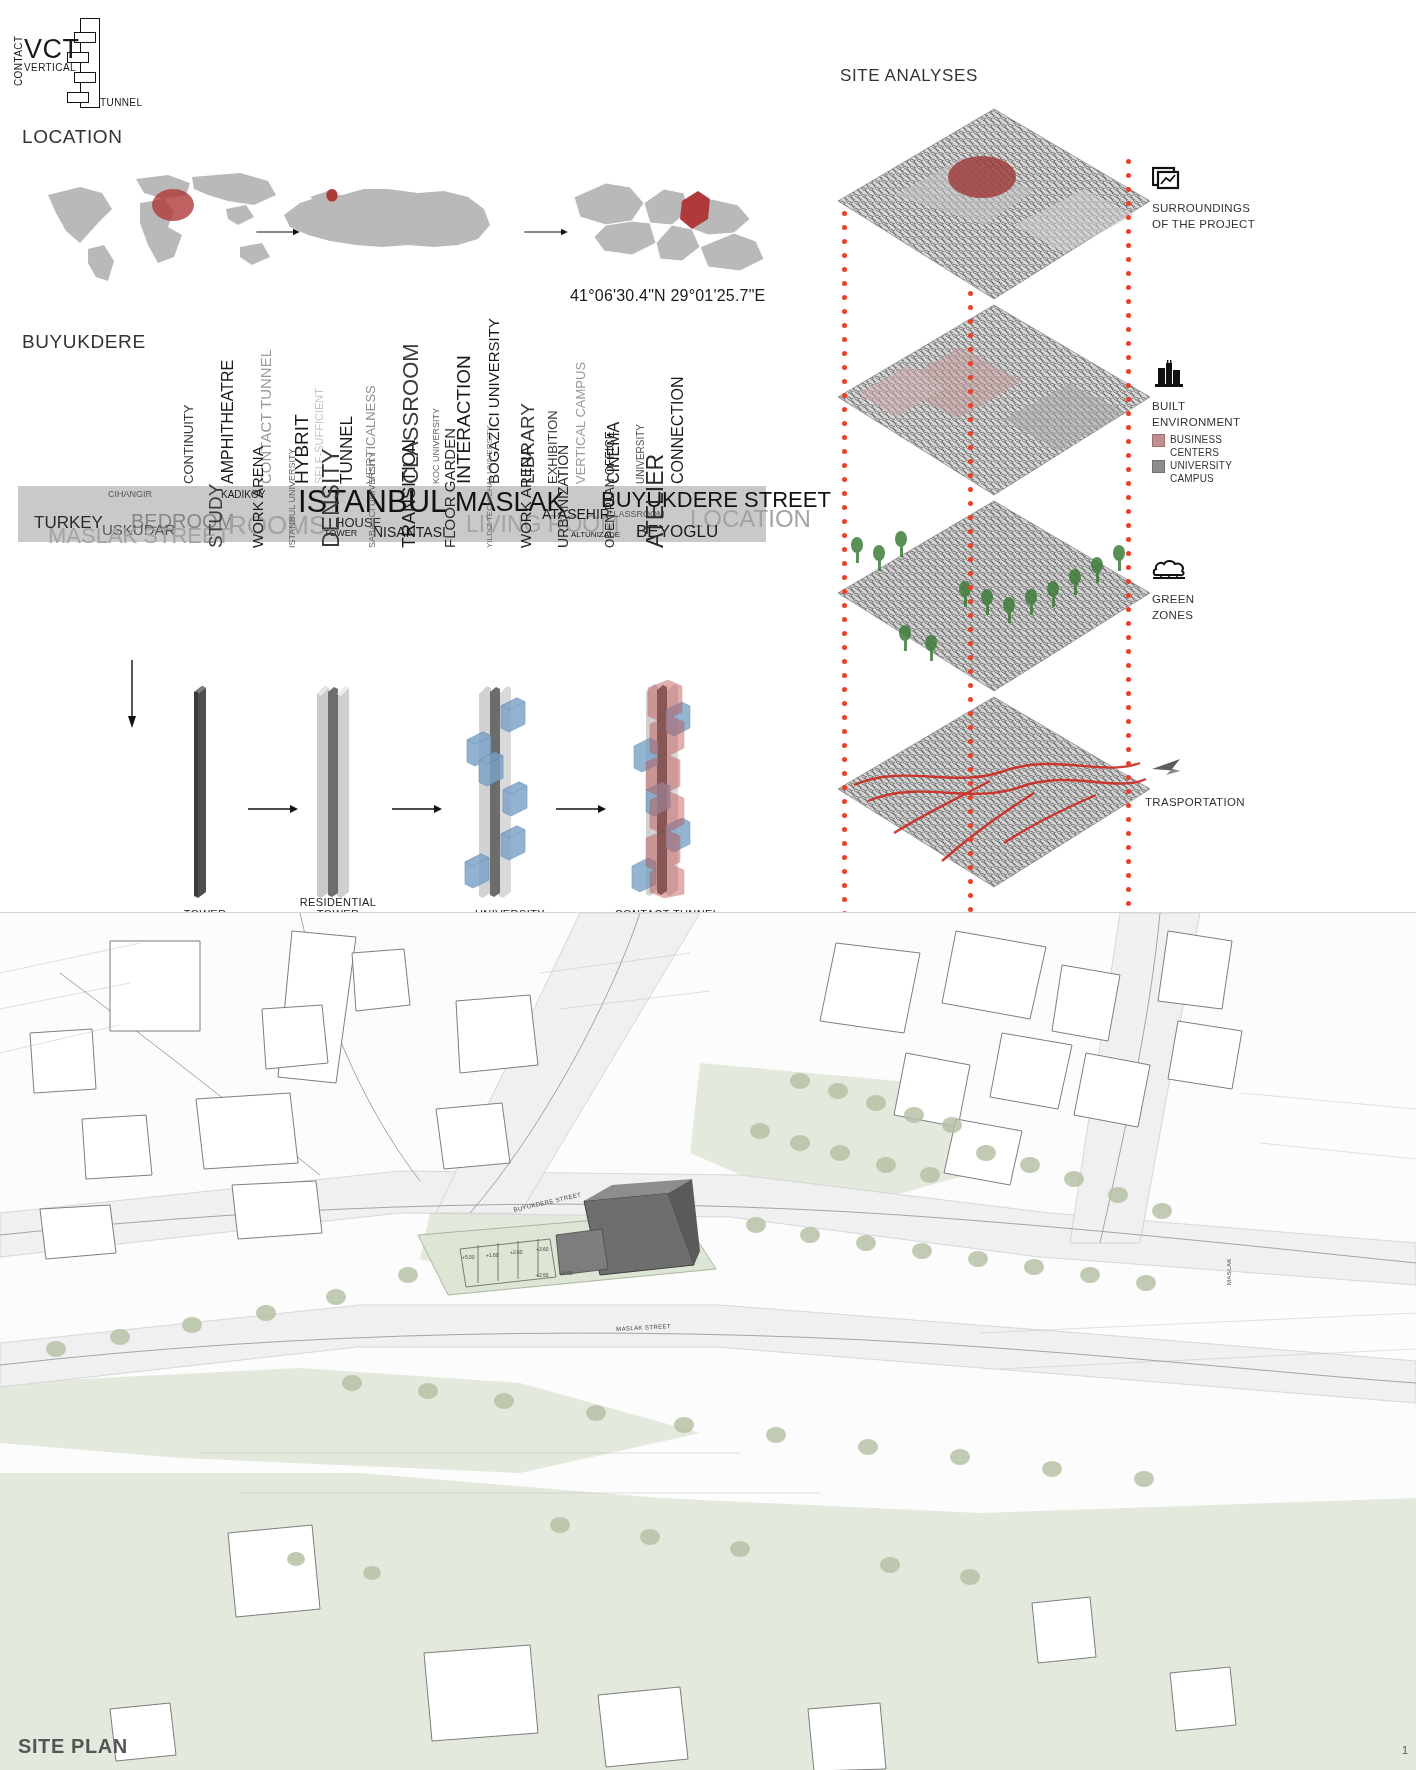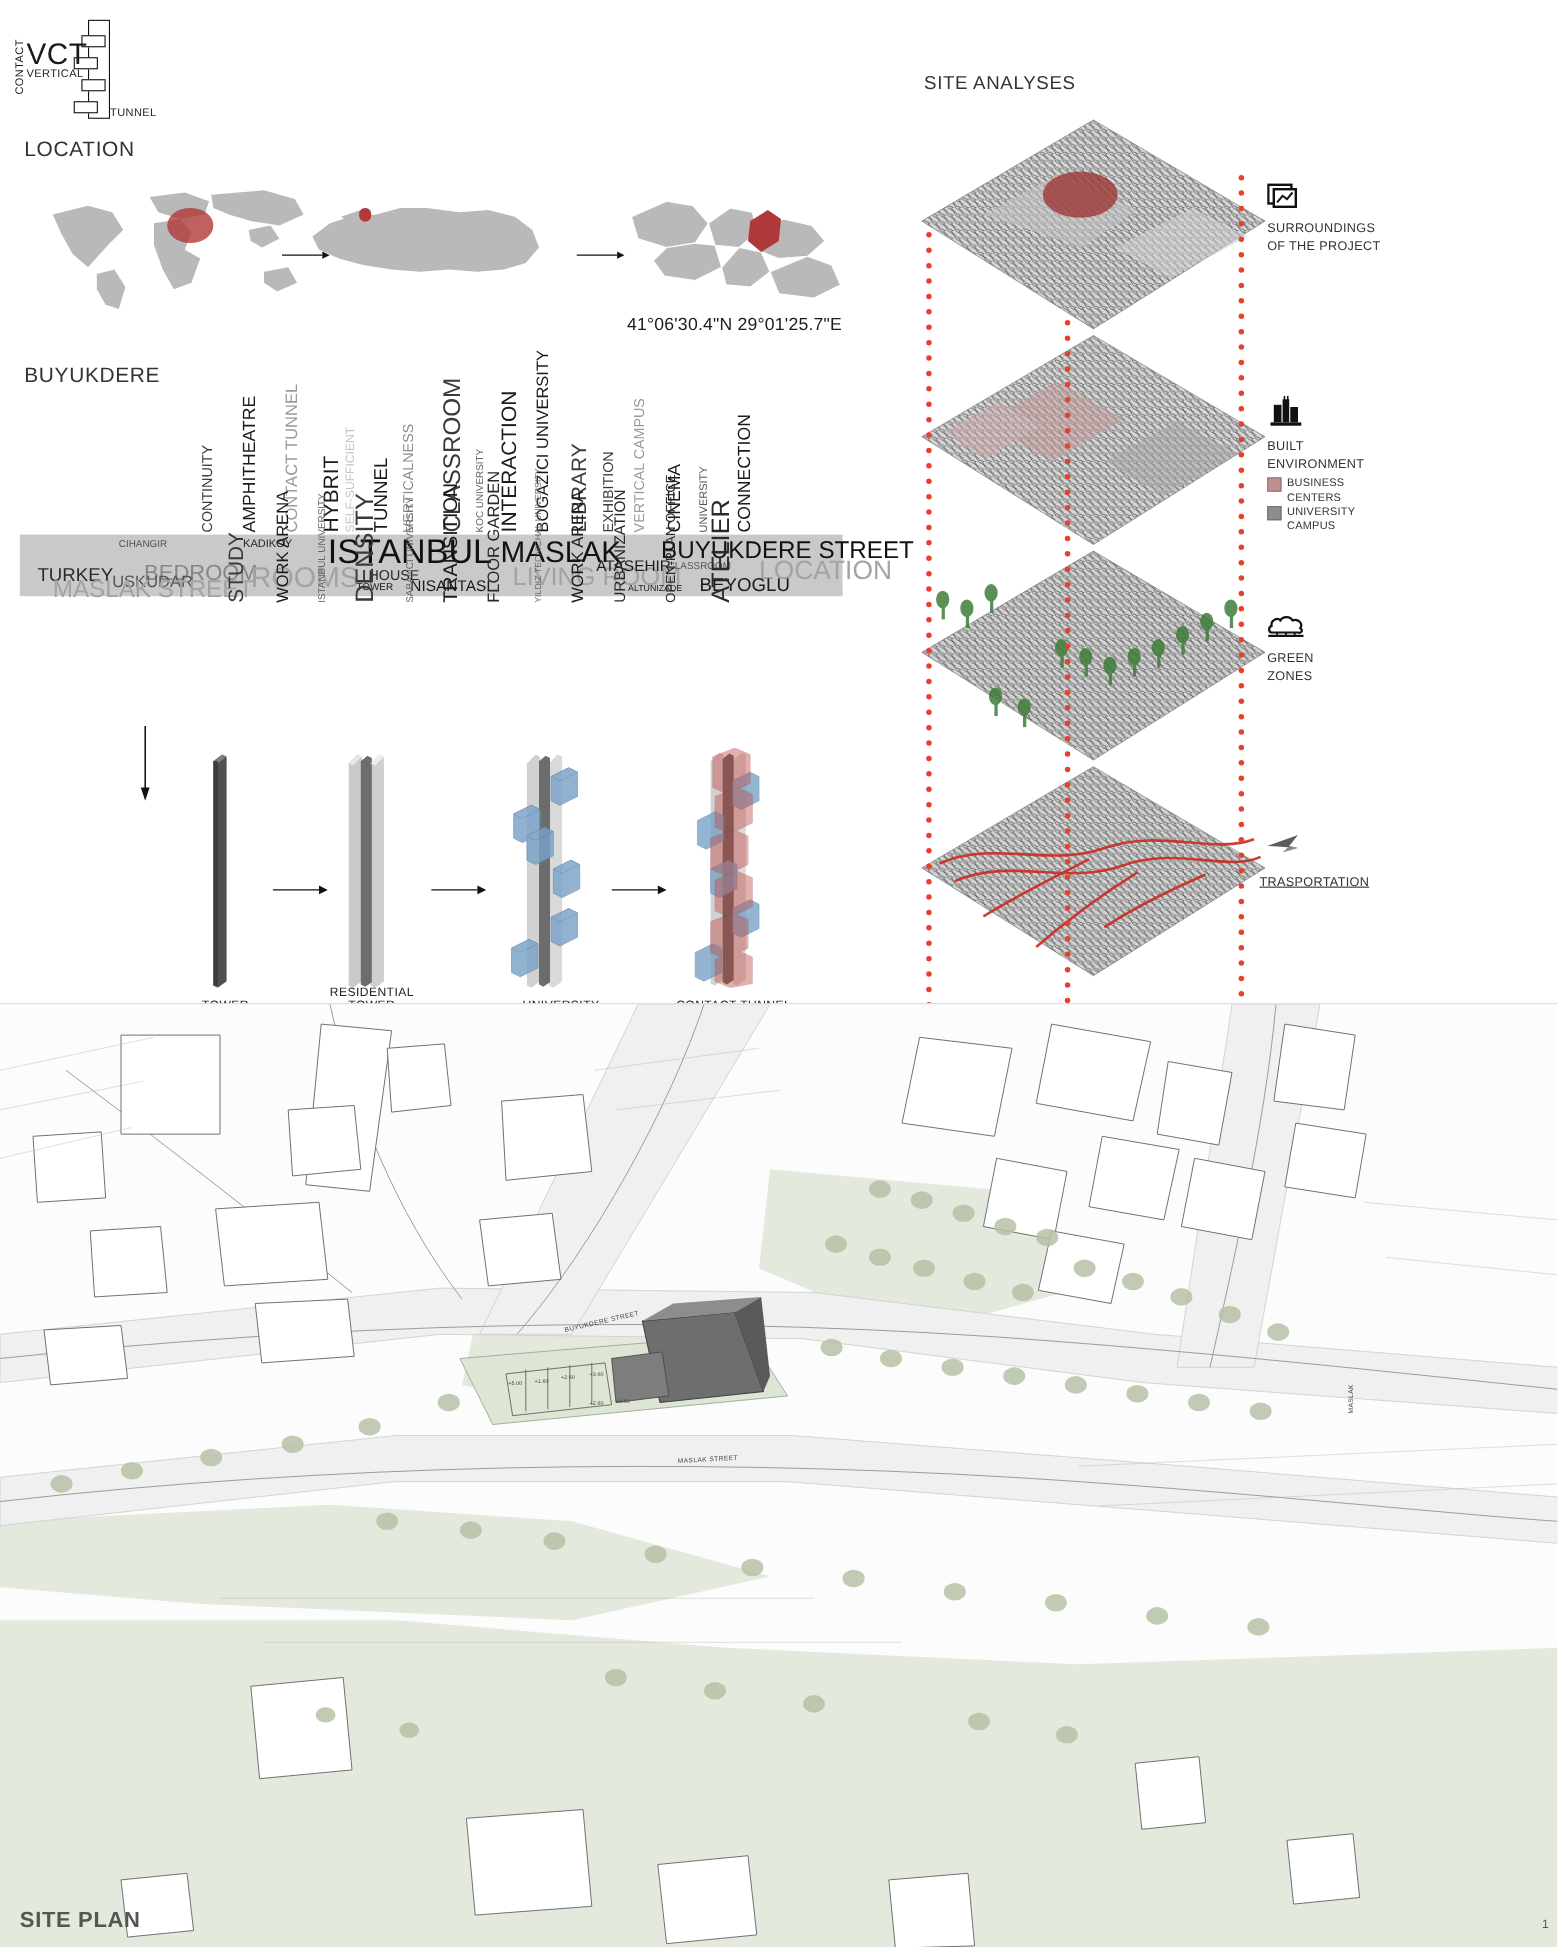--- a/index.html
+++ b/index.html
@@ -603,21 +603,21 @@
     </svg>
     <div class="leg-title" style="left:332px; top:497px;">
       <span>GREEN</span><br>
       <span>ZONES</span>
     </div>
 
     <svg class="leg-icon" style="left:330px; top:660px;" width="40" height="24" viewBox="0 0 40 24">
       <polygon points="2,14 30,4 22,14 30,16" fill="#5d5d5d"></polygon>
       <polygon points="22,14 30,16 16,20" fill="#8a8a8a"></polygon>
     </svg>
-    <div class="leg-title" style="left:325px; top:700px;text-decoration:underline;">
+    <div class="leg-title" style="left:325px; top:700px;">
       <span>TRASPORTATION</span>
     </div>
   </div>
 
   <div class="siteplan">
     <svg width="1416" height="858" viewBox="0 0 1416 858">
       <rect x="0" y="0" width="1416" height="858" fill="#fcfcfc"></rect>
 
       <g fill="#e3e9dc">
         <polygon points="0,470 300,455 520,470 700,520 520,560 180,545 0,530"></polygon>

